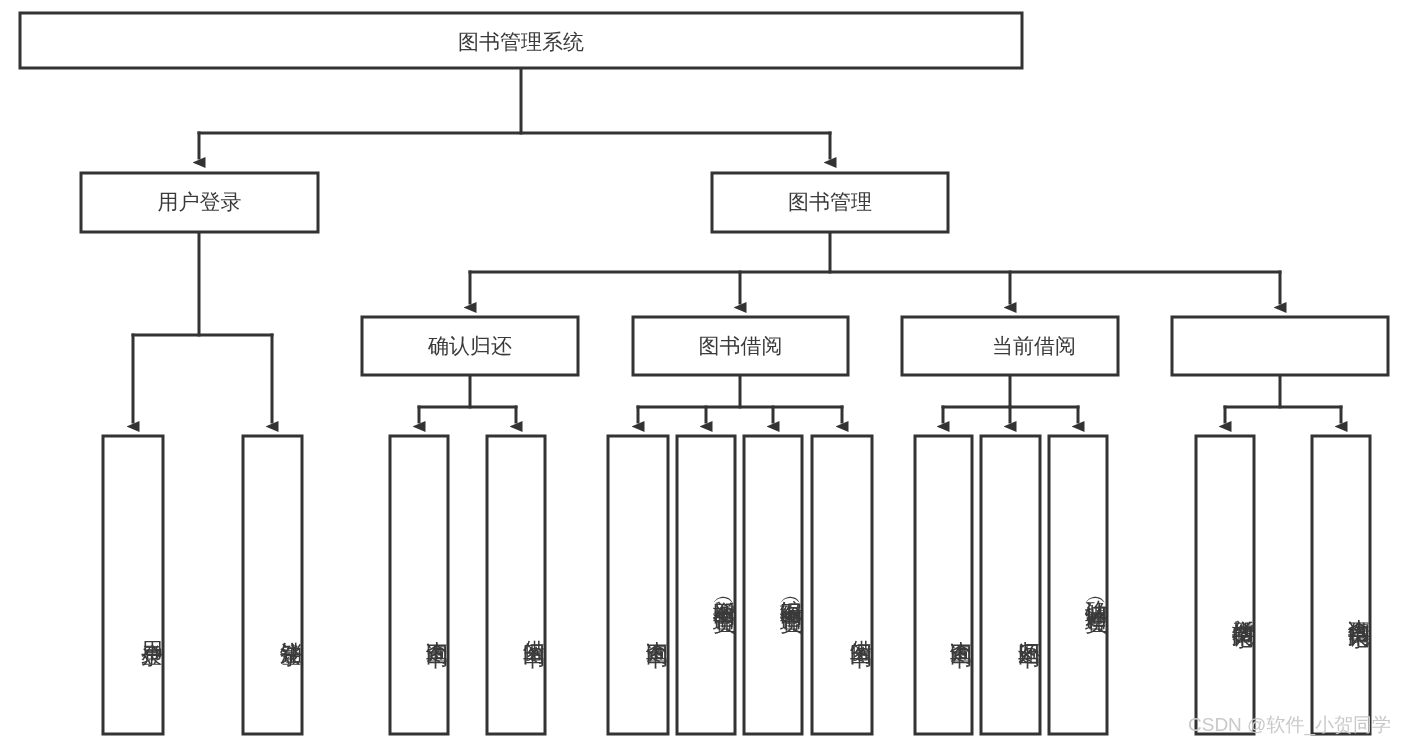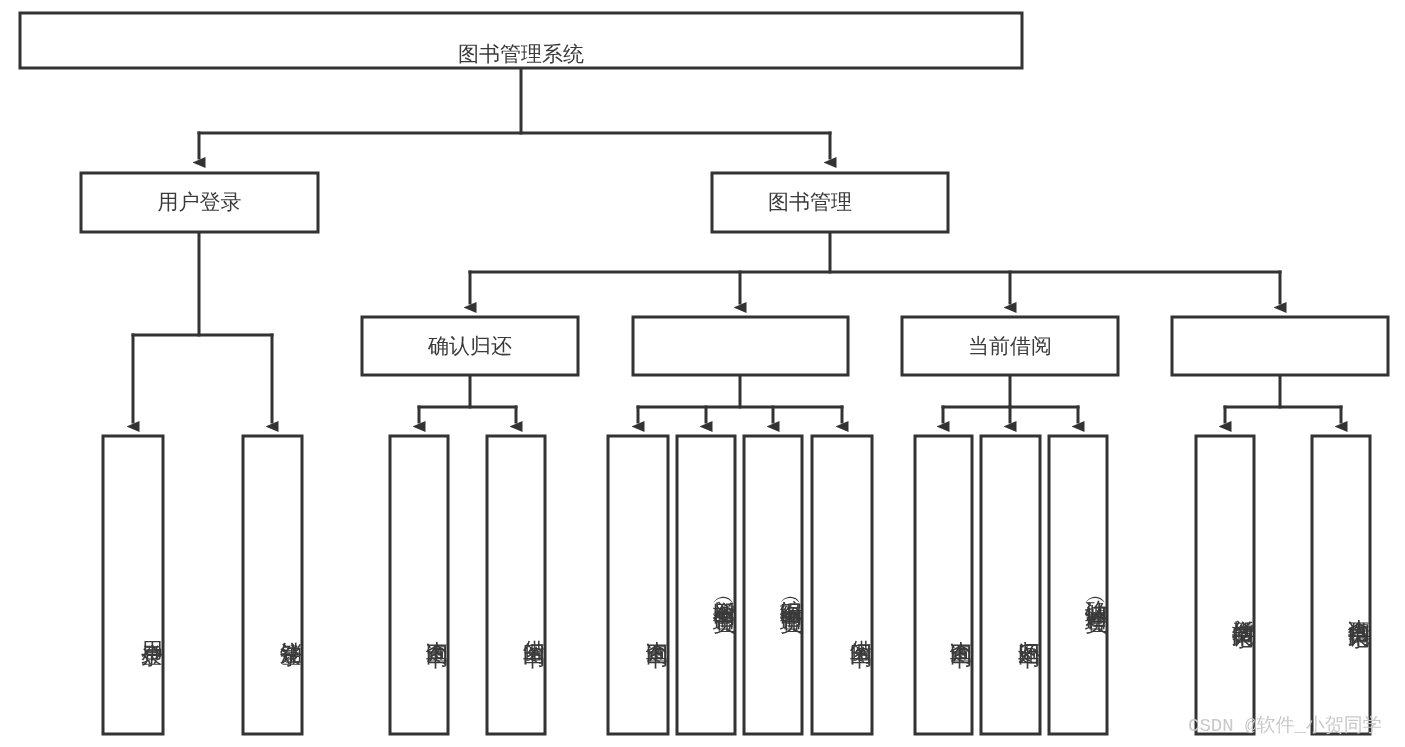--- a/index.html
+++ b/index.html
@@ -62,21 +62,21 @@
     letter-spacing: 2px;
     align-items: flex-start;
     justify-content: center;
   }
   .watermark {
     position: absolute;
     left: 1188px;
     top: 712px;
     font-size: 19px;
     color: #c9c9c9;
-    font-family: Liberation Mono, monospace;
+    font-family: Liberation Sans, sans-serif;
     white-space: nowrap;
     pointer-events: none;
   }
 </style>
 </head>
 <body>
 
 <div id="diagram-root">
 
   <svg id="tree-svg" viewBox="0 0 1405 747">
@@ -148,27 +148,28 @@
     <rect class="node-box" x="812" y="436" width="60" height="298"></rect>
 
     <rect class="node-box" x="915" y="436" width="57" height="298"></rect>
     <rect class="node-box" x="981" y="436" width="59" height="298"></rect>
     <rect class="node-box" x="1049" y="436" width="58" height="298"></rect>
 
     <rect class="node-box" x="1196" y="436" width="58" height="298"></rect>
     <rect class="node-box" x="1312" y="436" width="58" height="298"></rect>
   </svg>
 
-  <div class="node-label" style="left:20px; top:27px; width:1002px; height:55px;">图书管理系统</div>
+  <div class="node-label" style="left:20px; top:15px; width:1002px; height:55px;">图书管理系统</div>
 
   <div class="node-label" style="left:81px; top:173px; width:237px; height:59px;">用户登录</div>
-  <div class="node-label" style="left:692px; top:173px; width:236px; height:59px;">图书管理</div>
+  <div class="node-label" style="left:712px; top:173px; width:236px; height:59px;">图书管理</div>
 
   <div class="node-label" style="left:362px; top:317px; width:216px; height:58px;">确认归还</div>
-  <div class="node-label" style="left:902px; top:317px; width:216px; height:58px;">当前借阅</div>
+  <div class="node-label" style="left:633px; top:317px; width:215px; height:58px;">图书借阅</div>
+  <div class="node-label" style="left:902px; top:317px; width:216px; height:58px;padding-left:24px;">当前借阅</div>
 
   <div class="node-label vertical" style="left:103px; top:436px; width:60px; height:298px; padding-top:84px; box-sizing:border-box;">用户登录</div>
   <div class="node-label vertical" style="left:243px; top:436px; width:59px; height:298px; padding-top:84px; box-sizing:border-box;">注销登录</div>
 
   <div class="node-label vertical" style="left:390px; top:436px; width:58px; height:298px; padding-top:84px; box-sizing:border-box;">查询图书</div>
   <div class="node-label vertical" style="left:487px; top:436px; width:58px; height:298px; padding-top:84px; box-sizing:border-box;">借阅图书</div>
 
   <div class="node-label vertical" style="left:608px; top:436px; width:60px; height:298px; padding-top:84px; box-sizing:border-box;">查询图书</div>
   <div class="node-label vertical" style="left:677px; top:436px; width:58px; height:298px; padding-top:12px; box-sizing:border-box;">新增图书（管理员）</div>
   <div class="node-label vertical" style="left:744px; top:436px; width:58px; height:298px; padding-top:12px; box-sizing:border-box;">编辑图书（管理员）</div>

